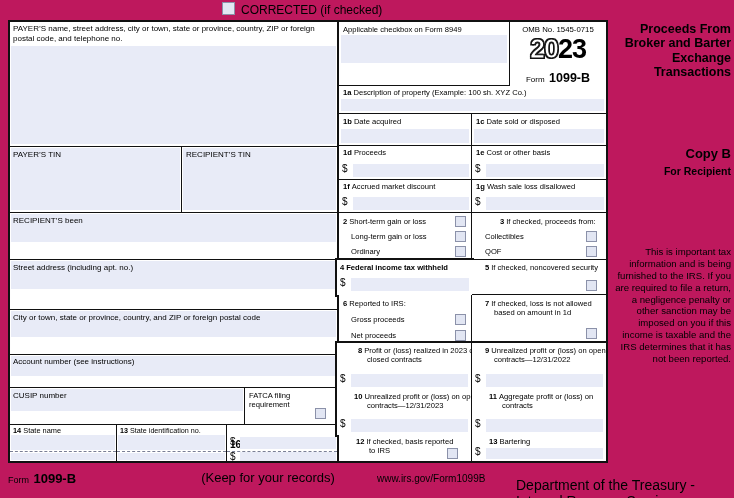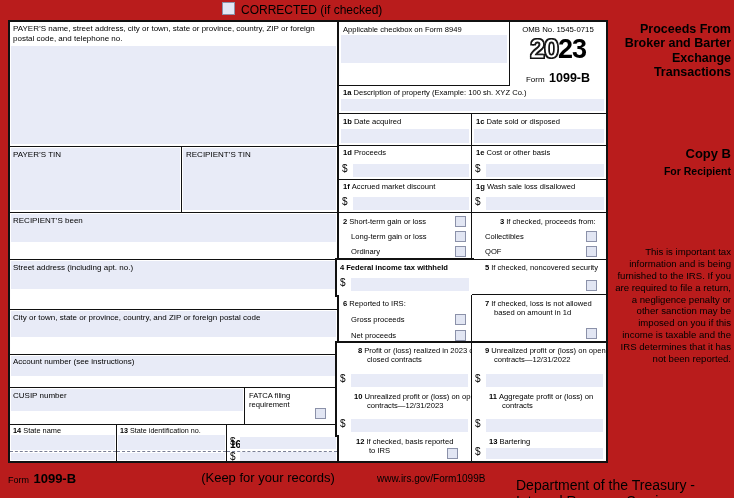--- a/index.html
+++ b/index.html
@@ -1,16 +1,16 @@
 <!DOCTYPE html>
 <html><head>
 <meta charset="utf-8">
 <style>
   html,body{margin:0;padding:0;background:#fff;}
-  .page{position:relative;width:734px;height:498px;background:#b91c1c;color:#000;
+  .page{position:relative;width:734px;height:498px;background:#be185d;color:#000;
         font-family:"Liberation Sans",sans-serif;overflow:hidden;}
   .abs{position:absolute;}
   .table{position:absolute;left:8px;top:20px;width:600px;height:443px;
          border:2px solid #111;box-sizing:border-box;overflow:hidden;background:#fff;}
   .cell{position:absolute;box-sizing:border-box;border:0 solid #111;background:#fff;}
   .bb{border-bottom-width:1px;} .br{border-right-width:1px;} .bl2{border-left-width:2px;}
   .lbl{position:absolute;font-size:7.6px;line-height:1.2;color:#000;}
   .lblL{font-size:8px;}
   .num{font-weight:bold;margin-right:2px;}
   .hang{text-indent:-9px;padding-left:9px;}

